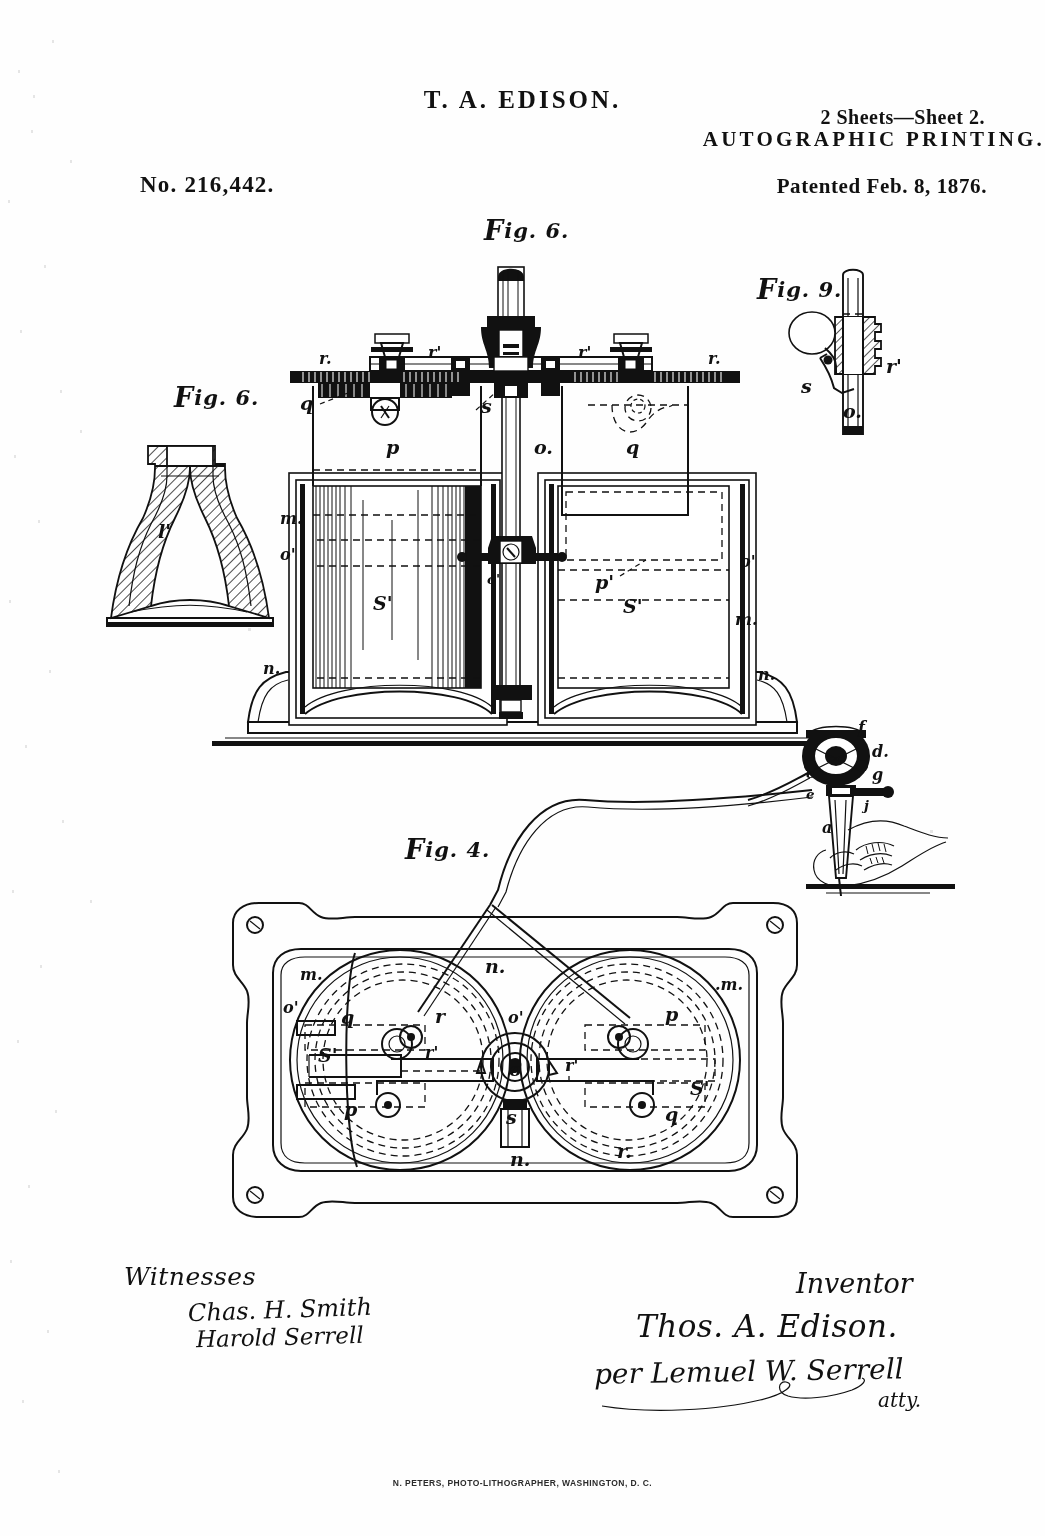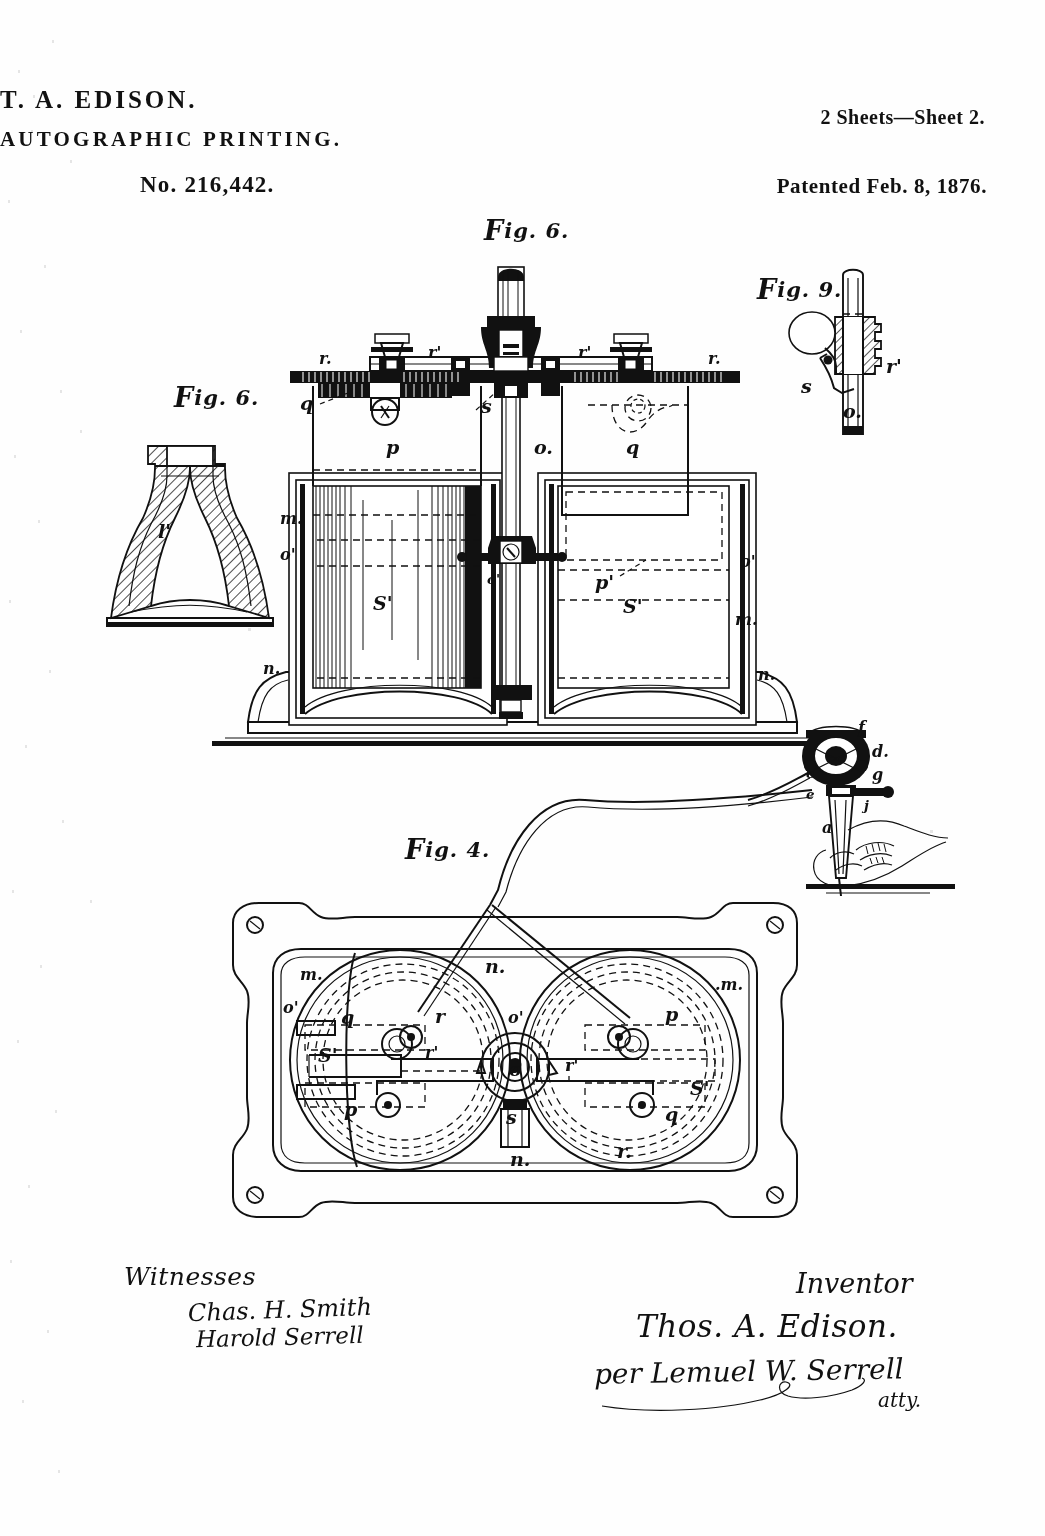--- a/index.html
+++ b/index.html
@@ -5,23 +5,23 @@
   html,body{margin:0;padding:0;background:#fff;}
   body{width:1045px;height:1536px;position:relative;overflow:hidden;
        font-family:"Liberation Serif",serif;color:#111;}
   #sheet{position:absolute;left:0;top:0;width:1045px;height:1536px;background:#fefefe;}
 
   .spk{position:absolute;background:#cfcfcf;width:2px;height:3px;opacity:.55;}
 
   
   .hdr-sheet{position:absolute;right:60px;top:58px;font-family:"Liberation Serif",serif;
      font-weight:700;font-size:20px;letter-spacing:.5px;white-space:nowrap;margin-top:48px;}
-  .hdr-name{position:absolute;left:0;right:0;top:86px;text-align:left;
+  .hdr-name{position:absolute;left:0;right:0;top:86px;text-align:center;
      font-weight:700;font-size:25px;letter-spacing:3px;}
-  .hdr-title{position:absolute;left:0;right:0;top:127px;text-align:left;
+  .hdr-title{position:absolute;left:12px;right:0;top:127px;text-align:right;
      font-weight:700;font-size:21px;letter-spacing:3.2px;}
   .hdr-no{position:absolute;left:140px;top:172px;font-weight:700;font-size:23px;letter-spacing:1.2px;}
   .hdr-date{position:absolute;right:58px;top:174px;font-weight:700;font-size:21px;letter-spacing:.6px;}
 
   
   .figcap{position:absolute;font-family:"DejaVu Serif",serif;font-style:italic;
      font-weight:700;font-size:21px;letter-spacing:1px;white-space:nowrap;}
   .figcap .swash{font-size:27px;position:relative;top:2px;}
 
   
@@ -539,14 +539,15 @@
   <div class="sig" style="left:196px;top:1324px;font-size:23px;transform:rotate(-1.5deg);">Harold Serrell</div>
 
   <div class="sig" style="left:796px;top:1268px;font-size:27px;">Inventor</div>
   <div class="sig" style="left:636px;top:1308px;font-size:31px;letter-spacing:.5px;">Thos. A. Edison.</div>
   <div class="sig" style="left:594px;top:1355px;font-size:28px;transform:rotate(-1deg);">per Lemuel W. Serrell</div>
   <div class="sig" style="left:878px;top:1388px;font-size:20px;">atty.</div>
   <svg style="left:590px;top:1370px;width:320px;height:50px">
     <path class="s-thin" d="M12 36 C60 44 130 40 170 30 C196 24 206 14 196 12 C188 11 186 22 198 26 C212 30 240 28 262 20 C272 16 278 10 272 8"></path>
   </svg>
 
+  <div class="footer">N. PETERS, PHOTO-LITHOGRAPHER, WASHINGTON, D. C.</div>
 
 </div>
 
 </body></html>

